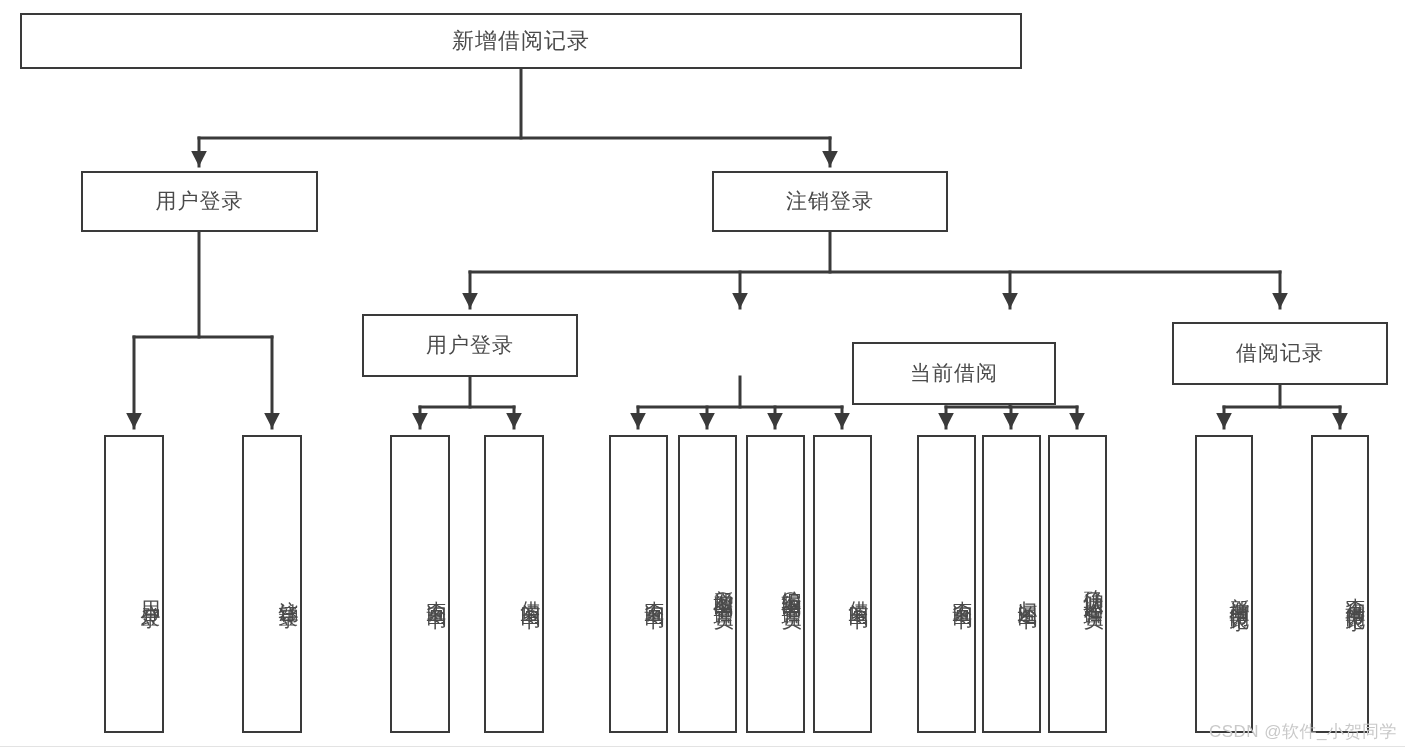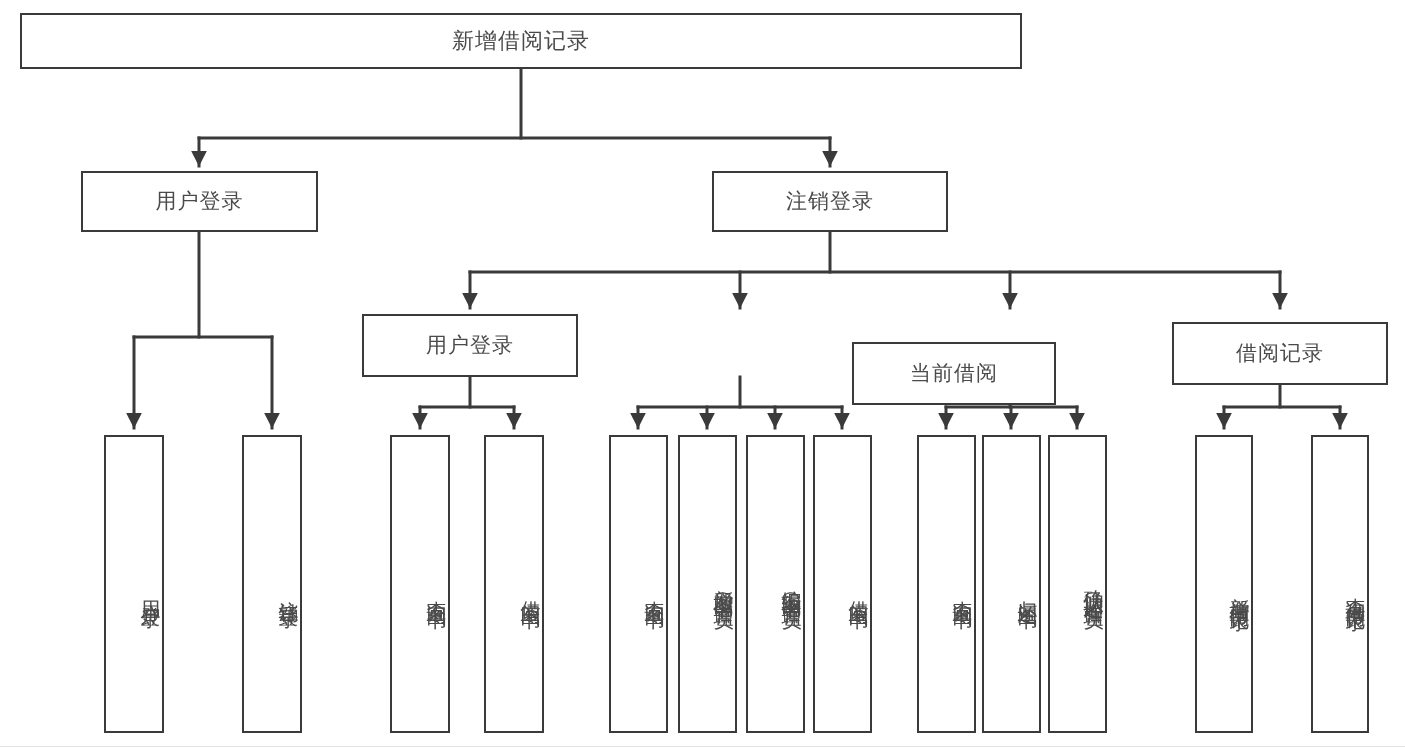--- a/index.html
+++ b/index.html
@@ -201,14 +201,15 @@
   </div>
 
   <div class="node leaf" style="left:1195px; top:435px; width:58px; height:298px;">
     <span class="lbl">新增借阅记录</span>
   </div>
 
   <div class="node leaf" style="left:1311px; top:435px; width:58px; height:298px;">
     <span class="lbl">查询借阅记录</span>
   </div>
 
+  <div class="watermark">CSDN @软件_小贺同学</div>
   <div class="page-edge"></div>
 </div>
 
 </body></html>

